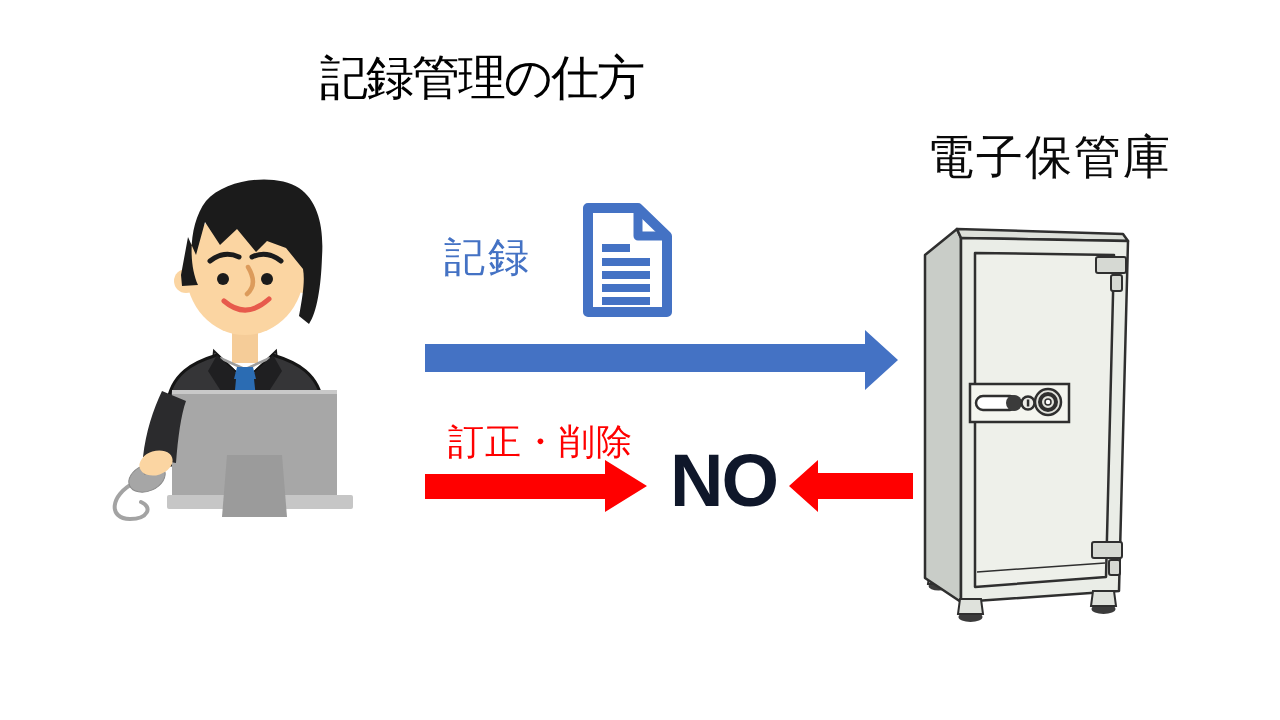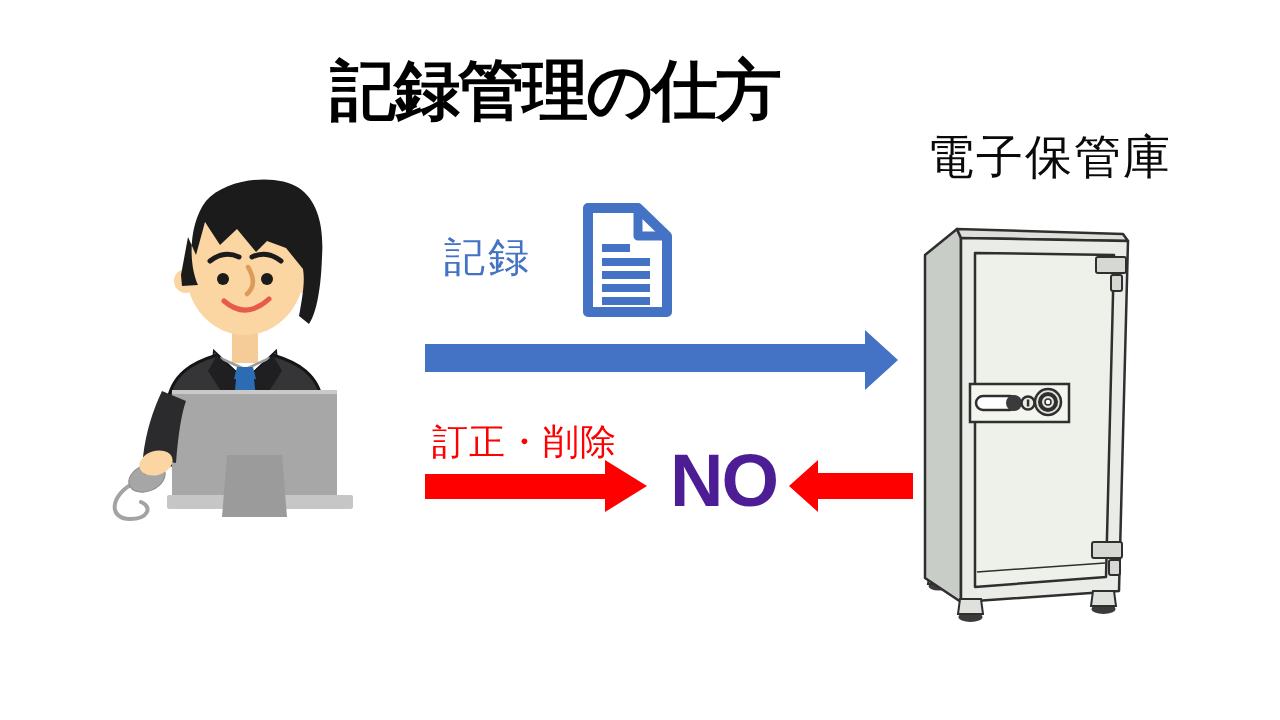--- a/index.html
+++ b/index.html
@@ -3,35 +3,35 @@
 <meta charset="utf-8">
 <style>
   html,body{margin:0;padding:0;}
   body{background:#ffffff;}
   .slide{
     position:relative;width:1280px;height:720px;background:#ffffff;overflow:hidden;
     font-family:"Liberation Sans", sans-serif;
   }
   .abs{position:absolute;}
   .title{
-    left:320px;top:46px;width:470px;text-align:center;
-    font-size:66px;font-weight:700;color:#000;letter-spacing:-2px;white-space:nowrap;
+    left:320px;top:46px;width:470px;
+    font-size:48px;font-weight:400;color:#000;letter-spacing:-2px;white-space:nowrap;
   }
   .storage-label{
     left:898px;top:126px;width:274px;text-align:right;
     font-size:47px;font-weight:400;color:#0a0a0a;letter-spacing:2px;white-space:nowrap;
   }
   .record-label{
     left:444px;top:230px;font-size:41px;color:#4472C4;letter-spacing:3px;white-space:nowrap;
   }
   .correction-label{
-    left:432px;top:418px;font-size:36px;color:#FF0000;letter-spacing:1px;white-space:nowrap;
+    left:448px;top:418px;font-size:36px;color:#FF0000;letter-spacing:1px;white-space:nowrap;
   }
   .no-label{
-    left:670px;top:438px;font-size:74px;font-weight:bold;color:#4c1d95;letter-spacing:-2px;white-space:nowrap;
+    left:670px;top:438px;font-size:74px;font-weight:bold;color:#0f172a;letter-spacing:-2px;white-space:nowrap;
   }
   svg{display:block;}
 </style>
 </head>
 <body>
 
 <div class="slide">
 
   <div class="abs title">記録管理の仕方</div>
 

